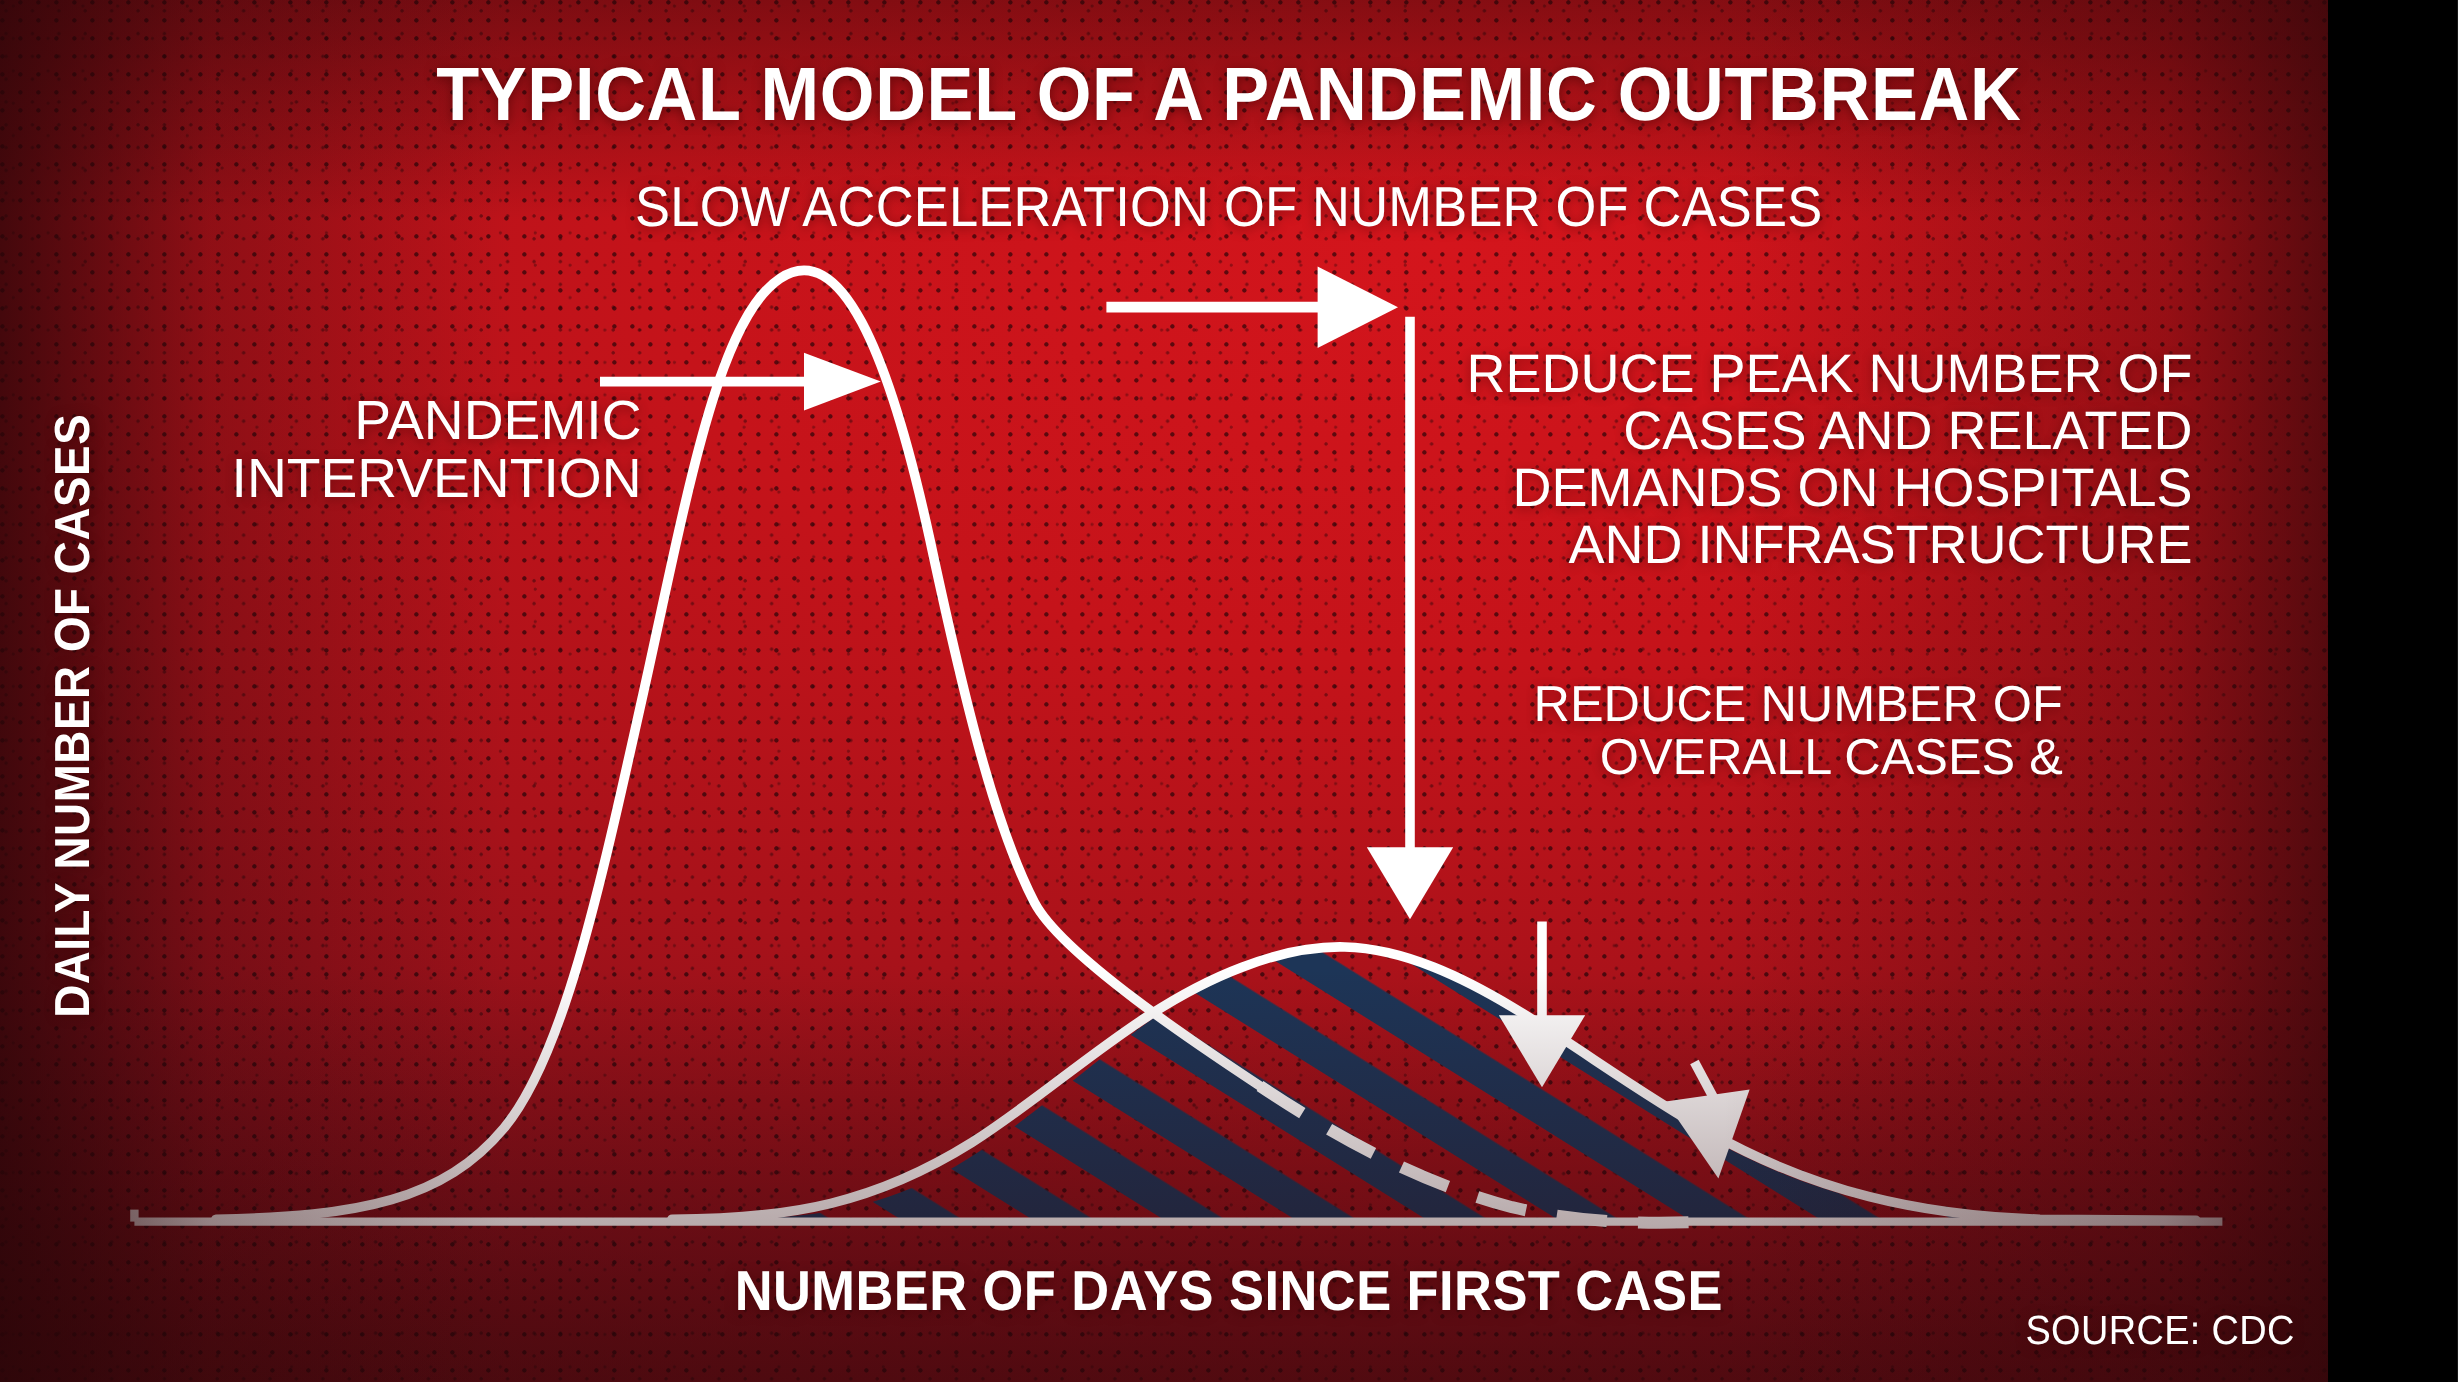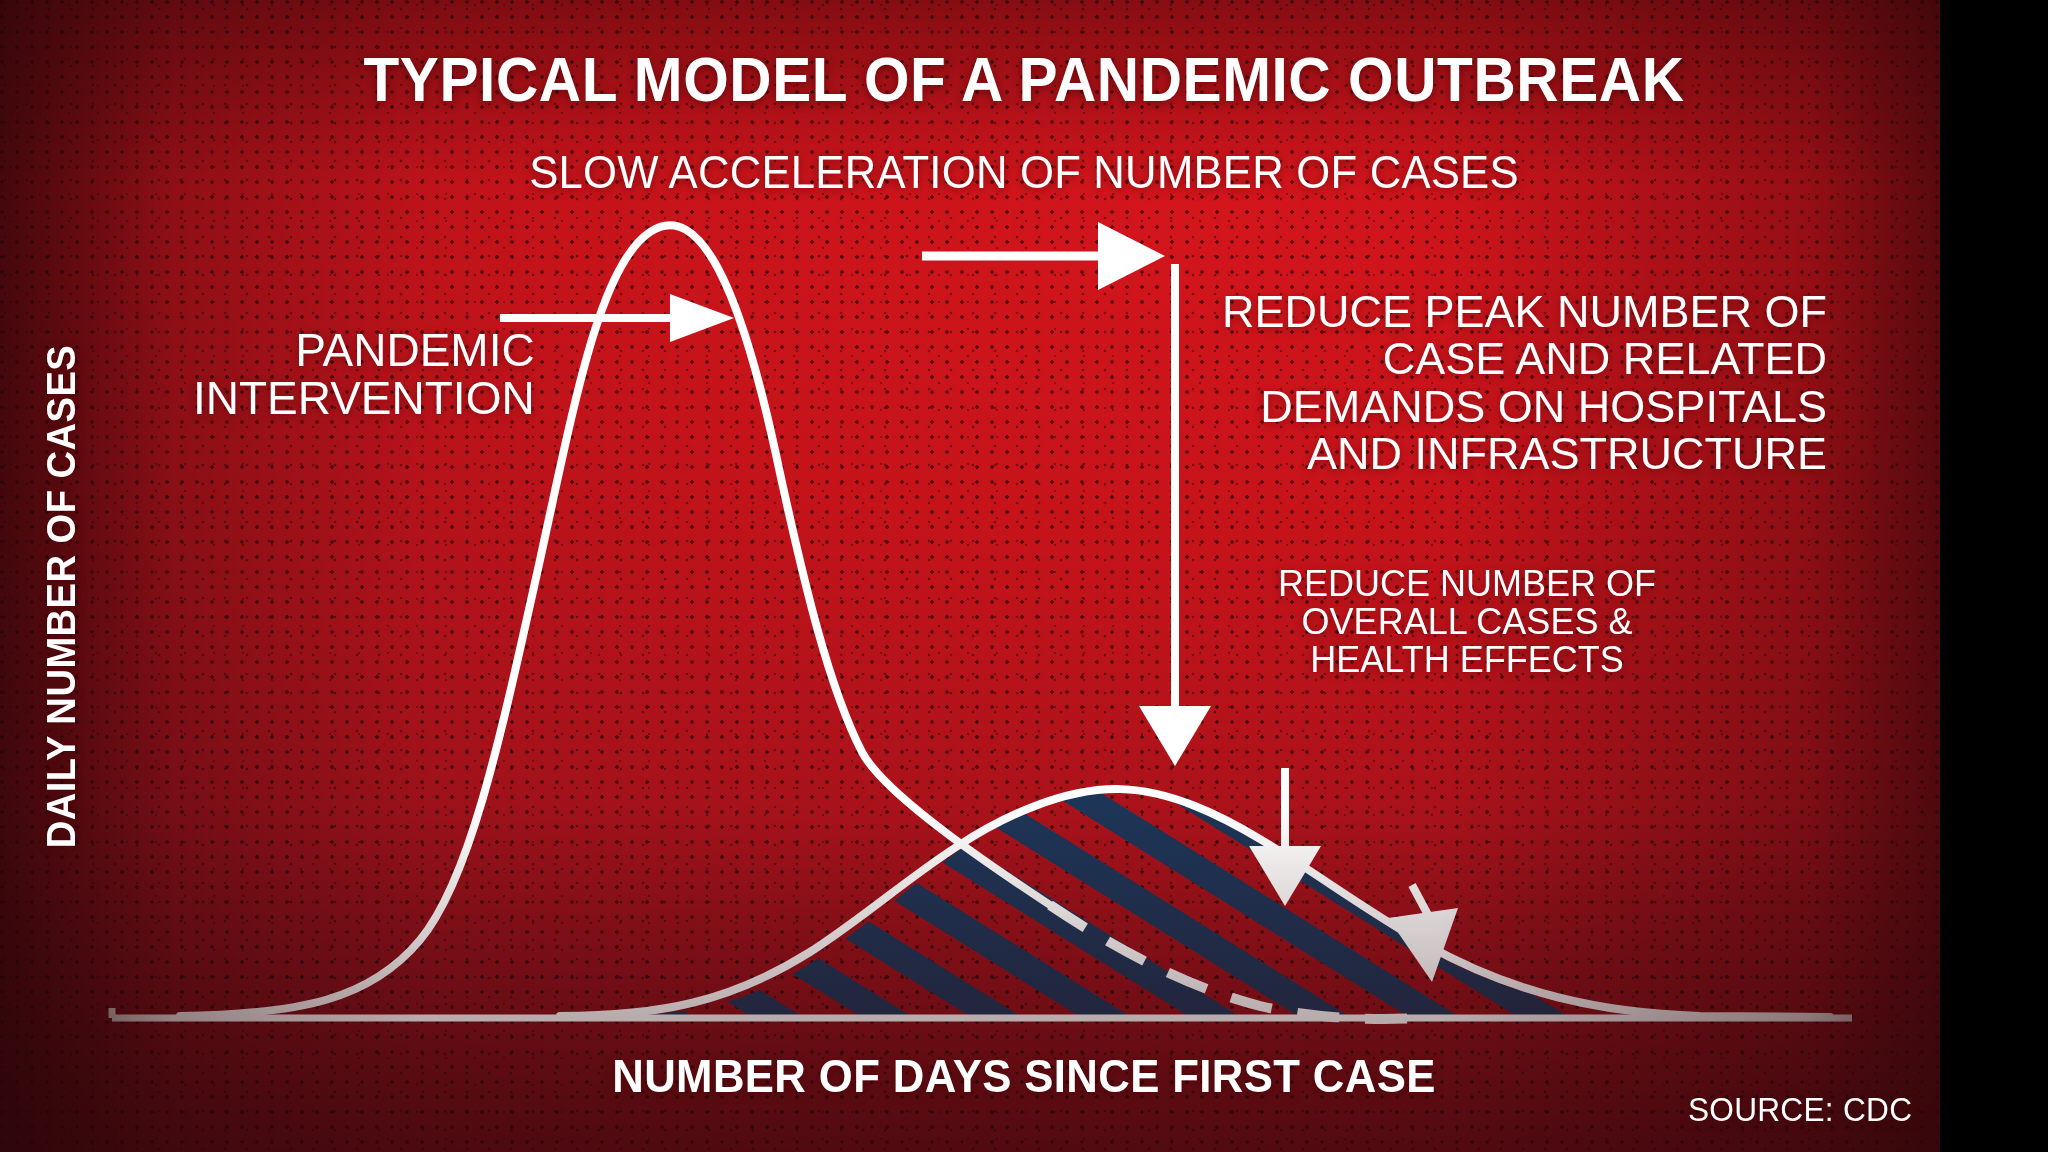--- a/index.html
+++ b/index.html
@@ -65,21 +65,21 @@
     top:1092px;right:28px;
     font-size:34px;font-weight:normal;letter-spacing:.3px;
     transform:scaleX(.93);transform-origin:right center;
   }
 
   .blk{position:absolute;line-height:1.05;font-weight:normal;text-shadow:0 2px 9px rgba(60,0,0,.45);}
   .blk div{white-space:pre;}
 
   #blk-left{left:193px;top:286px;font-size:46px;text-align:right;margin-top:40px;}
   #blk-peak{left:1222px;top:288px;font-size:45px;text-align:right;}
-  #blk-overall{left:1278px;top:565px;font-size:36px;text-align:center;}
+  #blk-overall{left:1278px;top:565px;font-size:42px;text-align:right;}
   #blk-interv{left:1432px;top:777px;font-size:45px;text-align:left;}
 </style>
 </head>
 <body>
 
 <div id="stage">
 
   <div id="dots"></div>
 
   <svg id="chart" viewBox="0 0 2048 1152">
@@ -167,27 +167,26 @@
 
   <div class="ttl" id="source">SOURCE: CDC</div>
 
   <div class="blk" id="blk-left">
     <div>PANDEMIC</div>
     <div>INTERVENTION</div>
   </div>
 
   <div class="blk" id="blk-peak">
     <div>REDUCE PEAK NUMBER OF</div>
-    <div>CASE AND RELATED</div>
+    <div>CASES AND RELATED</div>
     <div>DEMANDS ON HOSPITALS</div>
     <div>AND INFRASTRUCTURE</div>
   </div>
 
   <div class="blk" id="blk-overall">
     <div>REDUCE NUMBER OF</div>
     <div>OVERALL CASES &amp;</div>
-    <div>HEALTH EFFECTS</div>
   </div>
 
   <div class="blk" id="blk-interv">
   </div>
 
 </div>
 
 </body></html>

